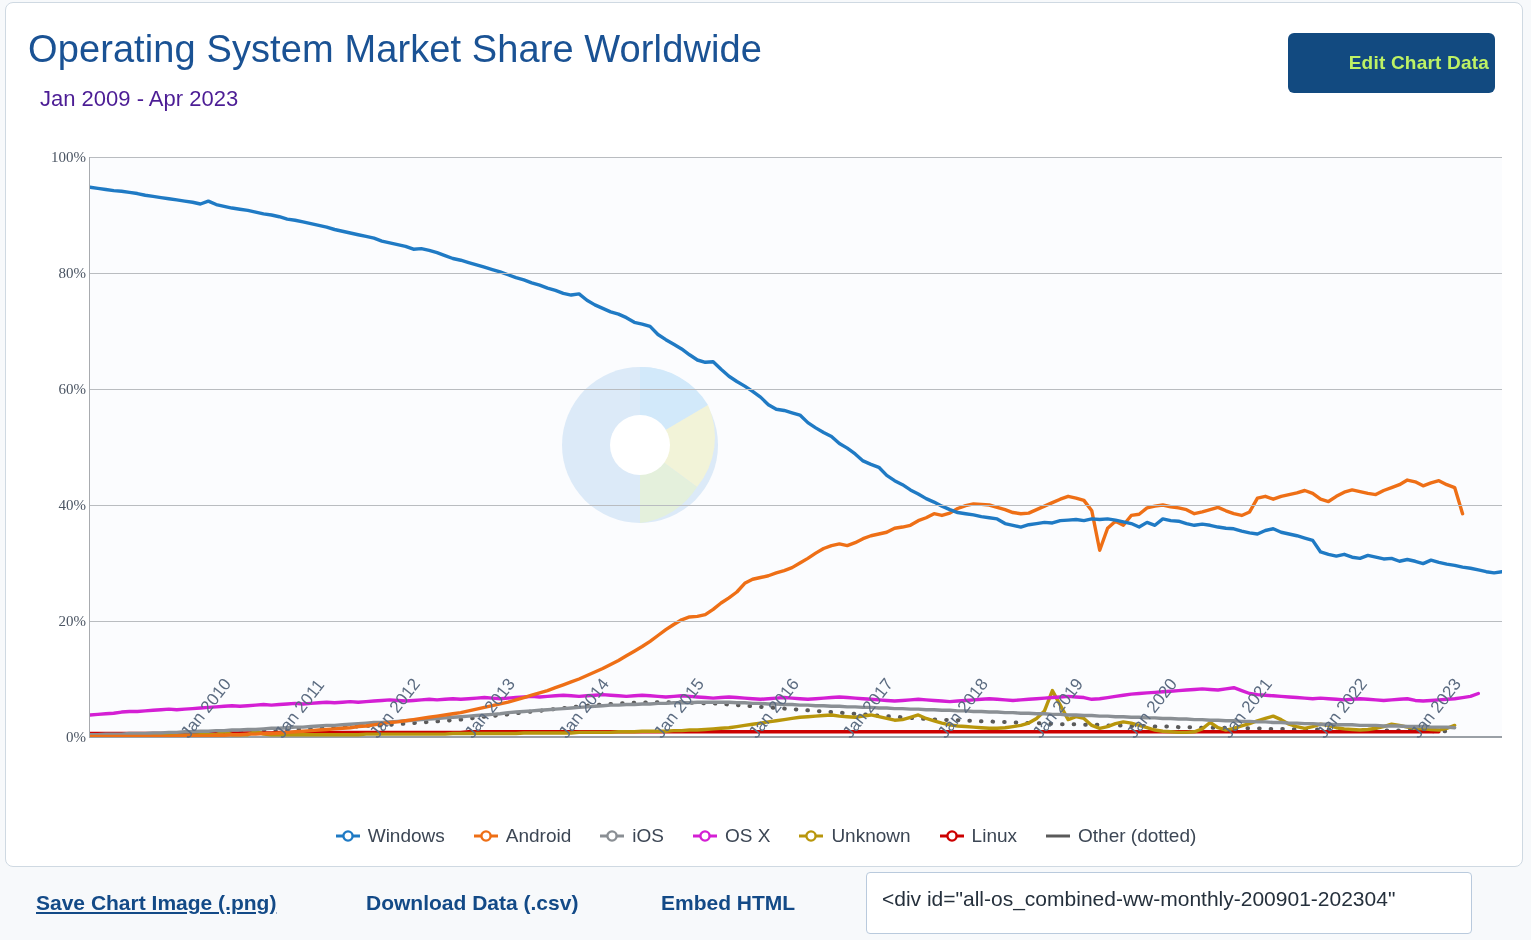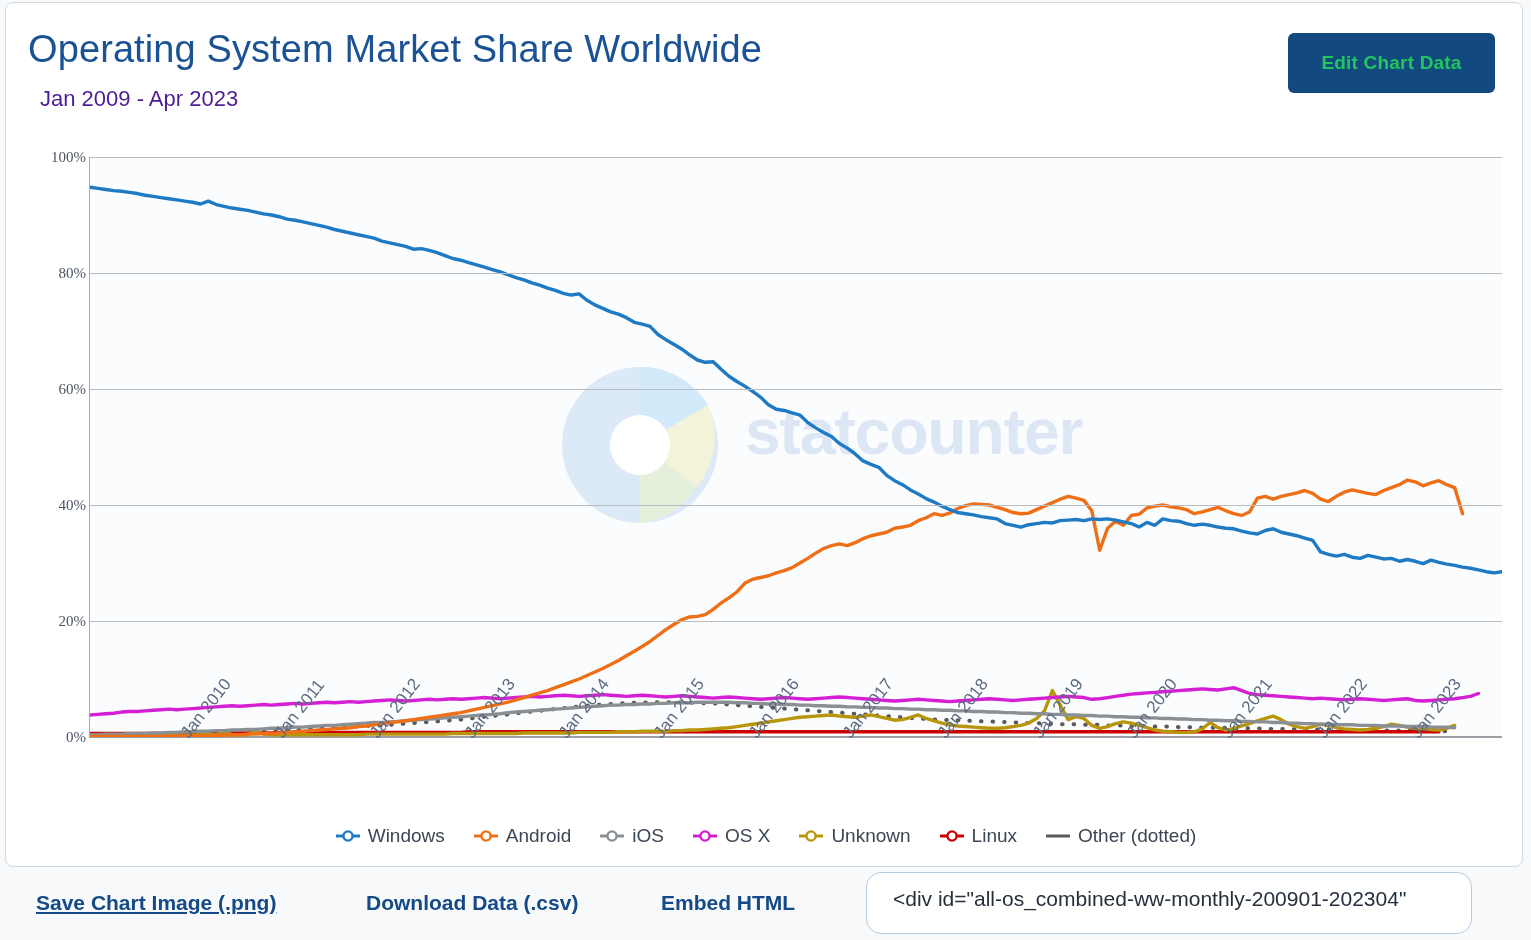--- a/index.html
+++ b/index.html
@@ -21,23 +21,23 @@
     font-size:38px;color:#1a5294;font-weight:400;
     letter-spacing:0.1px;white-space:nowrap;text-align:right;
   }
   .subtitle{
     position:absolute;left:40px;top:86px;
     font-size:22px;color:#4c1d95;font-weight:400;white-space:nowrap;
   }
   .edit-btn{
     position:absolute;left:1288px;top:33px;width:207px;height:60px;
     background:#124a80;border:none;border-radius:6px;
-    color:#22c55e;font-size:19px;font-weight:bold;
+    color:#bef264;font-size:19px;font-weight:bold;
     font-family:"Liberation Sans", sans-serif;
-    cursor:pointer;letter-spacing:.2px;
+    cursor:pointer;letter-spacing:.2px;text-align:right;
   }
 
   
   .chart-wrap{position:absolute;left:0;top:140px;width:1531px;height:700px;}
   .plot{position:absolute;left:90px;top:17px;width:1412px;height:580px;}
   .plot-bg{position:absolute;inset:0;background:#fbfcfe;}
   .ytick{
     position:absolute;right:1445px;
     font-size:15px;color:#4b5563;
     font-family:"Liberation Serif", serif;
@@ -79,22 +79,22 @@
   .flink{
     position:absolute;top:16px;
     font-size:21px;font-weight:bold;color:#134a87;
     text-decoration:none;white-space:nowrap;cursor:pointer;
   }
   #lnk-png{left:36px;text-decoration:underline;}
   #lnk-csv{left:366px;}
   #lnk-embed{left:661px;}
   .embed-box{
     position:absolute;left:866px;top:-3px;width:606px;height:62px;
-    border:1px solid #b9cadd;border-radius:15px;background:#ffffff;
-    box-sizing:border-box;padding:14px 10px 0 26px;
+    border:1px solid #b9cadd;border-radius:4px;background:#ffffff;
+    box-sizing:border-box;padding:14px 10px 0 15px;
     font-size:21px;color:#25303c;overflow:hidden;white-space:nowrap;
     font-family:"Liberation Sans", sans-serif;resize:none;
   }
 </style>
 </head>
 <body>
 
 <div class="card"></div>
 
 <div class="title">Operating System Market Share Worldwide</div>
@@ -108,21 +108,20 @@
     <div class="axis-x"></div>
 
     <div class="watermark">
       <svg width="200" height="180" viewBox="0 0 200 180">
         <circle cx="95" cy="88" r="78" fill="#dceaf8"></circle>
         <path d="M95 88 L95 10 A78 78 0 0 1 163 48 Z" fill="#d2e9fa"></path>
         <path d="M95 88 L163 48 A78 78 0 0 1 152 130 Z" fill="#f2f3d8"></path>
         <path d="M95 88 L152 130 A78 78 0 0 1 95 166 Z" fill="#e4f0dc"></path>
         <circle cx="95" cy="88" r="30" fill="#ffffff"></circle>
       </svg>
-      <div class="wm-text">statcounter</div>
     </div>
 
     <svg id="lines" width="1412" height="580" viewBox="0 0 1412 580" preserveAspectRatio="none" style="position:absolute;left:0;top:0;">
         <path d="M0.00 578.84 L7.89 578.84 L15.78 578.84 L23.66 578.26 L31.55 578.26 L39.44 578.26 L47.33 577.68 L55.22 577.68 L63.11 577.10 L70.99 577.10 L78.88 576.52 L86.77 576.52 L94.66 575.94 L102.55 575.94 L110.44 575.36 L118.32 575.36 L126.21 574.78 L134.10 574.78 L141.99 574.20 L149.88 574.20 L157.77 573.62 L165.65 573.62 L173.54 573.04 L181.43 573.04 L189.32 572.46 L197.21 572.46 L205.09 571.88 L212.98 571.88 L220.87 571.30 L228.76 571.30 L236.65 570.72 L244.54 570.72 L252.42 570.14 L260.31 569.56 L268.20 569.56 L276.09 568.98 L283.98 568.40 L291.87 568.40 L299.75 567.82 L307.64 567.24 L315.53 566.66 L323.42 566.08 L331.31 565.50 L339.20 564.92 L347.08 564.34 L354.97 563.76 L362.86 563.18 L370.75 562.60 L378.64 561.44 L386.53 560.86 L394.41 559.70 L402.30 559.12 L410.19 557.96 L418.08 557.38 L425.97 556.22 L433.85 555.64 L441.74 554.48 L449.63 553.90 L457.52 552.74 L465.41 552.16 L473.30 551.00 L481.18 550.42 L489.07 549.26 L496.96 548.68 L504.85 548.10 L512.74 547.52 L520.63 546.94 L528.51 546.36 L536.40 546.36 L544.29 545.78 L552.18 545.78 L560.07 545.20 L567.96 545.20 L575.84 545.20 L583.73 545.20 L591.62 545.20 L599.51 545.78 L607.40 545.78 L615.28 546.36 L623.17 546.36 L631.06 546.94 L638.95 547.52 L646.84 548.10 L654.73 548.68 L662.61 549.26 L670.50 549.84 L678.39 550.42 L686.28 551.00 L694.17 551.58 L702.06 552.16 L709.94 552.74 L717.83 553.32 L725.72 553.90 L733.61 554.48 L741.50 555.06 L749.39 555.64 L757.27 556.22 L765.16 556.80 L773.05 557.38 L780.94 557.96 L788.83 558.54 L796.72 559.12 L804.60 559.70 L812.49 560.28 L820.38 560.86 L828.27 561.44 L836.16 562.02 L844.04 562.60 L851.93 562.60 L859.82 563.18 L867.71 563.18 L875.60 563.76 L883.49 563.76 L891.37 564.34 L899.26 564.34 L907.15 564.92 L915.04 564.92 L922.93 565.50 L930.82 565.50 L938.70 566.08 L946.59 566.08 L954.48 566.66 L962.37 566.66 L970.26 567.24 L978.15 567.24 L986.03 567.24 L993.92 567.82 L1001.81 567.82 L1009.70 567.82 L1017.59 568.40 L1025.47 568.40 L1033.36 568.40 L1041.25 568.98 L1049.14 568.98 L1057.03 568.98 L1064.92 569.56 L1072.80 569.56 L1080.69 569.56 L1088.58 570.14 L1096.47 570.14 L1104.36 570.14 L1112.25 570.72 L1120.13 570.72 L1128.02 570.72 L1135.91 570.72 L1143.80 571.30 L1151.69 571.30 L1159.58 571.30 L1167.46 571.30 L1175.35 571.88 L1183.24 571.88 L1191.13 571.88 L1199.02 571.88 L1206.91 572.46 L1214.79 572.46 L1222.68 572.46 L1230.57 572.46 L1238.46 572.46 L1246.35 573.04 L1254.23 573.04 L1262.12 573.04 L1270.01 573.04 L1277.90 573.04 L1285.79 573.62 L1293.68 573.62 L1301.56 573.62 L1309.45 573.62 L1317.34 573.62 L1325.23 573.62 L1333.12 574.20 L1341.01 574.20 L1348.89 574.20 L1356.78 574.20 " fill="none" stroke="#5a5a5a" stroke-width="4" stroke-linejoin="round" stroke-linecap="round" stroke-dasharray="0.6 11"></path>
         <path d="M0.00 576.52 L7.89 576.52 L15.78 576.52 L23.66 576.52 L31.55 576.52 L39.44 576.52 L47.33 576.52 L55.22 576.52 L63.11 576.52 L70.99 576.52 L78.88 576.52 L86.77 576.52 L94.66 575.94 L102.55 575.94 L110.44 575.94 L118.32 575.94 L126.21 575.94 L134.10 575.94 L141.99 575.94 L149.88 575.94 L157.77 575.94 L165.65 575.94 L173.54 575.94 L181.43 575.94 L189.32 575.36 L197.21 575.36 L205.09 575.36 L212.98 575.36 L220.87 575.36 L228.76 575.36 L236.65 575.36 L244.54 575.36 L252.42 575.36 L260.31 575.36 L268.20 575.36 L276.09 575.36 L283.98 575.36 L291.87 575.36 L299.75 575.36 L307.64 575.36 L315.53 575.36 L323.42 575.36 L331.31 575.36 L339.20 575.36 L347.08 575.36 L354.97 575.36 L362.86 575.36 L370.75 575.36 L378.64 574.78 L386.53 574.78 L394.41 574.78 L402.30 574.78 L410.19 574.78 L418.08 574.78 L425.97 574.78 L433.85 574.78 L441.74 574.78 L449.63 574.78 L457.52 574.78 L465.41 574.78 L473.30 574.78 L481.18 574.78 L489.07 574.78 L496.96 574.78 L504.85 574.78 L512.74 574.78 L520.63 574.78 L528.51 574.78 L536.40 574.78 L544.29 574.78 L552.18 574.78 L560.07 574.78 L567.96 574.78 L575.84 574.78 L583.73 574.78 L591.62 574.78 L599.51 574.78 L607.40 574.78 L615.28 574.78 L623.17 574.78 L631.06 574.78 L638.95 574.78 L646.84 574.78 L654.73 574.78 L662.61 574.78 L670.50 574.78 L678.39 574.78 L686.28 574.78 L694.17 574.78 L702.06 574.78 L709.94 574.78 L717.83 574.78 L725.72 574.78 L733.61 574.78 L741.50 574.78 L749.39 574.78 L757.27 574.78 L765.16 574.78 L773.05 574.78 L780.94 574.78 L788.83 574.78 L796.72 574.78 L804.60 574.78 L812.49 574.78 L820.38 574.78 L828.27 574.78 L836.16 574.78 L844.04 574.78 L851.93 574.78 L859.82 574.78 L867.71 574.78 L875.60 574.78 L883.49 574.78 L891.37 574.78 L899.26 574.78 L907.15 574.78 L915.04 574.78 L922.93 574.78 L930.82 574.78 L938.70 574.78 L946.59 574.78 L954.48 574.78 L962.37 574.78 L970.26 574.78 L978.15 574.78 L986.03 574.78 L993.92 574.78 L1001.81 574.78 L1009.70 574.78 L1017.59 574.78 L1025.47 574.78 L1033.36 574.78 L1041.25 574.78 L1049.14 574.78 L1057.03 574.78 L1064.92 574.78 L1072.80 574.78 L1080.69 574.78 L1088.58 574.78 L1096.47 574.78 L1104.36 574.78 L1112.25 574.78 L1120.13 574.78 L1128.02 574.78 L1135.91 574.78 L1143.80 574.78 L1151.69 574.78 L1159.58 574.78 L1167.46 574.78 L1175.35 574.78 L1183.24 574.78 L1191.13 574.78 L1199.02 574.78 L1206.91 574.78 L1214.79 574.78 L1222.68 574.78 L1230.57 574.78 L1238.46 574.78 L1246.35 574.78 L1254.23 574.78 L1262.12 574.78 L1270.01 574.78 L1277.90 574.78 L1285.79 574.78 L1293.68 574.78 L1301.56 574.78 L1309.45 574.78 L1317.34 574.78 L1325.23 574.78 L1333.12 574.78 L1341.01 574.78 L1348.89 574.78 " fill="none" stroke="#cc0000" stroke-width="3.4" stroke-linejoin="round" stroke-linecap="round"></path>
         <path d="M0.00 578.26 L7.89 578.26 L15.78 578.26 L23.66 578.26 L31.55 578.26 L39.44 578.26 L47.33 578.26 L55.22 578.26 L63.11 578.26 L70.99 578.26 L78.88 578.26 L86.77 578.26 L94.66 578.26 L102.55 578.26 L110.44 577.68 L118.32 577.68 L126.21 577.68 L134.10 574.78 L141.99 577.68 L149.88 577.68 L157.77 577.68 L165.65 574.20 L173.54 577.10 L181.43 577.68 L189.32 577.68 L197.21 577.68 L205.09 577.68 L212.98 577.68 L220.87 577.68 L228.76 577.68 L236.65 577.68 L244.54 577.68 L252.42 577.68 L260.31 577.68 L268.20 577.68 L276.09 577.10 L283.98 577.10 L291.87 577.10 L299.75 577.10 L307.64 577.10 L315.53 577.10 L323.42 577.10 L331.31 577.10 L339.20 577.10 L347.08 577.10 L354.97 577.10 L362.86 576.52 L370.75 576.52 L378.64 576.52 L386.53 576.52 L394.41 576.52 L402.30 576.52 L410.19 576.52 L418.08 576.52 L425.97 576.52 L433.85 575.94 L441.74 575.94 L449.63 575.94 L457.52 575.94 L465.41 575.94 L473.30 575.94 L481.18 575.94 L489.07 575.36 L496.96 575.36 L504.85 575.36 L512.74 575.36 L520.63 575.36 L528.51 574.78 L536.40 574.78 L544.29 574.78 L552.18 574.20 L560.07 574.20 L567.96 574.20 L575.84 574.20 L583.73 573.62 L591.62 573.62 L599.51 573.04 L607.40 573.04 L615.28 572.46 L623.17 571.88 L631.06 571.30 L638.95 570.72 L646.84 569.56 L654.73 568.40 L662.61 567.24 L670.50 566.08 L678.39 564.92 L686.28 563.76 L694.17 562.60 L702.06 561.44 L709.94 560.28 L717.83 559.70 L725.72 559.12 L733.61 558.54 L741.50 557.96 L749.39 559.12 L757.27 559.70 L765.16 560.28 L773.05 559.12 L780.94 557.96 L788.83 559.70 L796.72 561.44 L804.60 563.18 L812.49 562.60 L820.38 560.28 L828.27 557.96 L836.16 561.44 L844.04 563.76 L851.93 566.08 L859.82 567.82 L867.71 568.98 L875.60 569.56 L883.49 570.14 L891.37 570.72 L899.26 571.30 L907.15 571.30 L915.04 570.72 L922.93 569.56 L930.82 568.40 L938.70 566.08 L946.59 561.44 L954.48 553.90 L962.37 533.60 L970.26 548.10 L978.15 562.60 L986.03 559.70 L993.92 561.44 L1001.81 568.40 L1009.70 571.30 L1017.59 569.56 L1025.47 566.66 L1033.36 564.92 L1041.25 566.08 L1049.14 568.40 L1057.03 570.72 L1064.92 573.04 L1072.80 574.20 L1080.69 574.78 L1088.58 575.36 L1096.47 575.36 L1104.36 574.78 L1112.25 571.88 L1120.13 565.50 L1128.02 570.72 L1135.91 573.04 L1143.80 571.30 L1151.69 568.98 L1159.58 566.66 L1167.46 563.76 L1175.35 561.44 L1183.24 559.12 L1191.13 562.60 L1199.02 567.24 L1206.91 569.56 L1214.79 571.30 L1222.68 569.56 L1230.57 567.24 L1238.46 568.40 L1246.35 570.72 L1254.23 571.88 L1262.12 572.46 L1270.01 573.04 L1277.90 572.46 L1285.79 571.30 L1293.68 569.56 L1301.56 567.24 L1309.45 568.40 L1317.34 570.14 L1325.23 571.30 L1333.12 571.88 L1341.01 572.46 L1348.89 573.04 L1356.78 571.30 L1364.67 568.40 " fill="none" stroke="#b8960c" stroke-width="3.4" stroke-linejoin="round" stroke-linecap="round"></path>
         <path d="M0.00 577.68 L7.89 577.68 L15.78 577.10 L23.66 577.10 L31.55 577.10 L39.44 576.52 L47.33 576.52 L55.22 576.52 L63.11 575.94 L70.99 575.94 L78.88 575.36 L86.77 575.36 L94.66 574.78 L102.55 574.78 L110.44 574.20 L118.32 574.20 L126.21 573.62 L134.10 573.62 L141.99 573.04 L149.88 573.04 L157.77 572.46 L165.65 572.46 L173.54 571.88 L181.43 571.30 L189.32 571.30 L197.21 570.72 L205.09 570.14 L212.98 570.14 L220.87 569.56 L228.76 568.98 L236.65 568.40 L244.54 568.40 L252.42 567.82 L260.31 567.24 L268.20 566.66 L276.09 566.08 L283.98 565.50 L291.87 565.50 L299.75 564.92 L307.64 564.34 L315.53 563.76 L323.42 563.18 L331.31 562.60 L339.20 562.02 L347.08 561.44 L354.97 560.86 L362.86 560.28 L370.75 559.70 L378.64 559.12 L386.53 558.54 L394.41 557.96 L402.30 557.38 L410.19 556.80 L418.08 555.64 L425.97 555.06 L433.85 554.48 L441.74 553.90 L449.63 553.32 L457.52 552.74 L465.41 552.16 L473.30 551.58 L481.18 551.00 L489.07 550.42 L496.96 549.84 L504.85 549.26 L512.74 548.68 L520.63 548.10 L528.51 548.10 L536.40 547.52 L544.29 547.52 L552.18 546.94 L560.07 546.94 L567.96 546.36 L575.84 546.36 L583.73 545.78 L591.62 545.78 L599.51 545.78 L607.40 545.20 L615.28 545.20 L623.17 545.20 L631.06 545.20 L638.95 545.20 L646.84 545.78 L654.73 545.78 L662.61 546.36 L670.50 546.36 L678.39 546.94 L686.28 546.94 L694.17 547.52 L702.06 547.52 L709.94 548.10 L717.83 548.10 L725.72 548.68 L733.61 548.68 L741.50 549.26 L749.39 549.26 L757.27 549.84 L765.16 549.84 L773.05 550.42 L780.94 550.42 L788.83 551.00 L796.72 551.00 L804.60 551.58 L812.49 551.58 L820.38 552.16 L828.27 552.16 L836.16 552.74 L844.04 552.74 L851.93 553.32 L859.82 553.32 L867.71 553.90 L875.60 553.90 L883.49 554.48 L891.37 554.48 L899.26 555.06 L907.15 555.06 L915.04 555.64 L922.93 555.64 L930.82 556.22 L938.70 556.22 L946.59 556.80 L954.48 556.80 L962.37 557.38 L970.26 557.38 L978.15 557.96 L986.03 557.96 L993.92 558.54 L1001.81 558.54 L1009.70 559.12 L1017.59 559.12 L1025.47 559.70 L1033.36 559.70 L1041.25 560.28 L1049.14 560.28 L1057.03 560.86 L1064.92 560.86 L1072.80 561.44 L1080.69 561.44 L1088.58 562.02 L1096.47 562.02 L1104.36 562.60 L1112.25 562.60 L1120.13 563.18 L1128.02 563.18 L1135.91 563.76 L1143.80 563.76 L1151.69 564.34 L1159.58 564.34 L1167.46 564.92 L1175.35 564.92 L1183.24 565.50 L1191.13 565.50 L1199.02 566.08 L1206.91 566.08 L1214.79 566.66 L1222.68 566.66 L1230.57 567.24 L1238.46 567.24 L1246.35 567.82 L1254.23 567.82 L1262.12 567.82 L1270.01 568.40 L1277.90 568.40 L1285.79 568.40 L1293.68 568.98 L1301.56 568.98 L1309.45 568.98 L1317.34 569.56 L1325.23 569.56 L1333.12 569.56 L1341.01 570.14 L1348.89 570.14 L1356.78 570.14 L1364.67 570.72 " fill="none" stroke="#8a8f94" stroke-width="3.4" stroke-linejoin="round" stroke-linecap="round"></path>
         <path d="M0.00 557.96 L7.89 557.38 L15.78 556.80 L23.66 556.22 L31.55 555.06 L39.44 554.48 L47.33 554.48 L55.22 553.90 L63.11 553.32 L70.99 552.74 L78.88 552.16 L86.77 552.74 L94.66 552.16 L102.55 551.58 L110.44 551.00 L118.32 550.42 L126.21 549.84 L134.10 549.26 L141.99 548.68 L149.88 549.26 L157.77 548.68 L165.65 548.10 L173.54 547.52 L181.43 548.10 L189.32 547.52 L197.21 546.94 L205.09 546.36 L212.98 546.94 L220.87 546.36 L228.76 545.78 L236.65 545.20 L244.54 545.78 L252.42 545.20 L260.31 544.62 L268.20 545.20 L276.09 544.62 L283.98 544.04 L291.87 543.46 L299.75 542.88 L307.64 543.46 L315.53 544.04 L323.42 543.46 L331.31 542.88 L339.20 542.30 L347.08 542.88 L354.97 542.30 L362.86 541.72 L370.75 542.30 L378.64 541.72 L386.53 541.14 L394.41 540.56 L402.30 541.14 L410.19 541.72 L418.08 541.14 L425.97 540.56 L433.85 539.98 L441.74 539.40 L449.63 539.98 L457.52 539.40 L465.41 538.82 L473.30 538.24 L481.18 538.82 L489.07 539.40 L496.96 538.82 L504.85 538.24 L512.74 537.66 L520.63 538.24 L528.51 538.82 L536.40 539.40 L544.29 538.82 L552.18 538.24 L560.07 538.82 L567.96 539.40 L575.84 539.98 L583.73 539.40 L591.62 538.82 L599.51 539.40 L607.40 539.98 L615.28 540.56 L623.17 541.14 L631.06 540.56 L638.95 539.98 L646.84 540.56 L654.73 541.14 L662.61 541.72 L670.50 542.30 L678.39 541.72 L686.28 541.14 L694.17 540.56 L702.06 541.14 L709.94 541.72 L717.83 542.30 L725.72 541.72 L733.61 541.14 L741.50 540.56 L749.39 539.98 L757.27 540.56 L765.16 541.14 L773.05 541.72 L780.94 542.30 L788.83 542.88 L796.72 543.46 L804.60 544.04 L812.49 543.46 L820.38 542.88 L828.27 542.30 L836.16 542.88 L844.04 543.46 L851.93 544.04 L859.82 544.62 L867.71 544.04 L875.60 543.46 L883.49 542.88 L891.37 542.30 L899.26 541.72 L907.15 542.30 L915.04 542.88 L922.93 543.46 L930.82 542.88 L938.70 542.30 L946.59 541.72 L954.48 541.14 L962.37 540.56 L970.26 539.98 L978.15 539.40 L986.03 539.98 L993.92 540.56 L1001.81 542.30 L1009.70 541.72 L1017.59 540.56 L1025.47 539.40 L1033.36 538.24 L1041.25 537.08 L1049.14 536.50 L1057.03 535.92 L1064.92 535.34 L1072.80 534.76 L1080.69 534.18 L1088.58 533.60 L1096.47 533.02 L1104.36 532.44 L1112.25 531.86 L1120.13 532.44 L1128.02 533.02 L1135.91 531.86 L1143.80 530.70 L1151.69 533.60 L1159.58 536.50 L1167.46 537.66 L1175.35 538.24 L1183.24 538.82 L1191.13 539.40 L1199.02 539.98 L1206.91 540.56 L1214.79 541.14 L1222.68 541.72 L1230.57 541.14 L1238.46 541.72 L1246.35 542.30 L1254.23 542.88 L1262.12 542.30 L1270.01 541.72 L1277.90 542.30 L1285.79 542.88 L1293.68 543.46 L1301.56 542.88 L1309.45 542.30 L1317.34 541.72 L1325.23 543.46 L1333.12 544.04 L1341.01 543.46 L1348.89 542.88 L1356.78 542.30 L1364.67 541.72 L1372.56 540.56 L1380.45 539.40 L1388.34 536.50 " fill="none" stroke="#d41fd4" stroke-width="3.4" stroke-linejoin="round" stroke-linecap="round"></path>
         <path d="M0.00 579.42 L7.89 579.42 L15.78 579.42 L23.66 579.42 L31.55 579.42 L39.44 579.42 L47.33 579.42 L55.22 579.42 L63.11 579.42 L70.99 579.42 L78.88 579.42 L86.77 578.84 L94.66 578.84 L102.55 578.84 L110.44 578.84 L118.32 578.84 L126.21 578.26 L134.10 578.26 L141.99 577.68 L149.88 577.68 L157.77 577.10 L165.65 577.10 L173.54 576.52 L181.43 576.52 L189.32 575.94 L197.21 575.36 L205.09 574.78 L212.98 574.20 L220.87 573.62 L228.76 573.04 L236.65 572.46 L244.54 571.88 L252.42 571.30 L260.31 570.72 L268.20 569.56 L276.09 568.98 L283.98 567.82 L291.87 566.66 L299.75 565.50 L307.64 564.92 L315.53 563.76 L323.42 562.60 L331.31 561.44 L339.20 560.28 L347.08 559.12 L354.97 557.96 L362.86 556.80 L370.75 555.64 L378.64 553.90 L386.53 552.16 L394.41 550.42 L402.30 548.68 L410.19 546.94 L418.08 545.20 L425.97 542.88 L433.85 540.56 L441.74 538.24 L449.63 535.92 L457.52 533.60 L465.41 530.70 L473.30 527.80 L481.18 524.90 L489.07 522.00 L496.96 518.52 L504.85 515.04 L512.74 511.56 L520.63 507.50 L528.51 503.44 L536.40 498.80 L544.29 494.16 L552.18 489.52 L560.07 484.30 L567.96 478.50 L575.84 472.70 L583.73 467.48 L591.62 462.84 L599.51 459.94 L607.40 459.36 L615.28 457.62 L623.17 452.40 L631.06 446.02 L638.95 440.80 L646.84 435.00 L654.73 426.30 L662.61 422.24 L670.50 420.50 L678.39 418.76 L686.28 415.86 L694.17 413.54 L702.06 410.64 L709.94 406.00 L717.83 401.36 L725.72 396.14 L733.61 391.50 L741.50 388.60 L749.39 386.86 L757.27 388.60 L765.16 385.70 L773.05 381.64 L780.94 378.74 L788.83 377.00 L796.72 375.26 L804.60 371.20 L812.49 370.04 L820.38 368.30 L828.27 363.66 L836.16 360.76 L844.04 356.70 L851.93 358.44 L859.82 356.12 L867.71 351.48 L875.60 348.58 L883.49 346.84 L891.37 347.42 L899.26 348.00 L907.15 350.32 L915.04 352.64 L922.93 355.54 L930.82 356.70 L938.70 356.12 L946.59 352.64 L954.48 349.16 L962.37 345.68 L970.26 342.20 L978.15 339.30 L986.03 341.04 L993.92 343.36 L1001.81 353.80 L1009.70 393.24 L1017.59 371.20 L1025.47 364.24 L1033.36 368.30 L1041.25 358.44 L1049.14 357.28 L1057.03 350.90 L1064.92 349.16 L1072.80 348.00 L1080.69 349.74 L1088.58 350.90 L1096.47 352.64 L1104.36 356.70 L1112.25 354.96 L1120.13 352.64 L1128.02 350.32 L1135.91 353.80 L1143.80 356.70 L1151.69 358.44 L1159.58 354.96 L1167.46 341.04 L1175.35 339.30 L1183.24 342.20 L1191.13 339.30 L1199.02 337.56 L1206.91 335.82 L1214.79 333.50 L1222.68 336.40 L1230.57 342.20 L1238.46 344.52 L1246.35 339.30 L1254.23 335.24 L1262.12 332.92 L1270.01 334.66 L1277.90 336.40 L1285.79 337.56 L1293.68 333.50 L1301.56 330.60 L1309.45 327.70 L1317.34 323.06 L1325.23 324.80 L1333.12 328.86 L1341.01 325.96 L1348.89 323.64 L1356.78 327.70 L1364.67 330.60 L1372.56 356.70 " fill="none" stroke="#ee6f16" stroke-width="3.4" stroke-linejoin="round" stroke-linecap="round"></path>
         <path d="M0.00 30.16 L7.89 31.32 L15.78 32.48 L23.66 33.64 L31.55 34.22 L39.44 35.38 L47.33 36.54 L55.22 38.28 L63.11 39.44 L70.99 40.60 L78.88 41.76 L86.77 42.92 L94.66 44.08 L102.55 45.24 L110.44 46.98 L118.32 44.08 L126.21 47.56 L134.10 49.30 L141.99 51.04 L149.88 52.20 L157.77 53.36 L165.65 55.10 L173.54 56.84 L181.43 58.00 L189.32 59.74 L197.21 62.06 L205.09 63.22 L212.98 64.96 L220.87 66.70 L228.76 68.44 L236.65 70.18 L244.54 72.50 L252.42 74.24 L260.31 75.98 L268.20 77.72 L276.09 79.46 L283.98 81.20 L291.87 84.10 L299.75 85.84 L307.64 87.58 L315.53 89.32 L323.42 92.22 L331.31 91.64 L339.20 93.38 L347.08 95.70 L354.97 98.60 L362.86 101.50 L370.75 103.24 L378.64 105.56 L386.53 107.88 L394.41 110.20 L402.30 112.52 L410.19 114.84 L418.08 117.74 L425.97 120.64 L433.85 122.96 L441.74 125.86 L449.63 128.18 L457.52 131.08 L465.41 133.40 L473.30 136.30 L481.18 138.04 L489.07 136.88 L496.96 143.26 L504.85 147.90 L512.74 151.38 L520.63 154.86 L528.51 157.18 L536.40 160.66 L544.29 165.30 L552.18 167.04 L560.07 169.36 L567.96 177.48 L575.84 182.70 L583.73 187.34 L591.62 191.98 L599.51 197.78 L607.40 203.00 L615.28 205.32 L623.17 204.74 L631.06 212.28 L638.95 219.24 L646.84 224.46 L654.73 229.10 L662.61 234.32 L670.50 240.12 L678.39 247.66 L686.28 252.30 L694.17 253.46 L702.06 255.78 L709.94 258.10 L717.83 265.64 L725.72 270.86 L733.61 275.50 L741.50 279.56 L749.39 286.52 L757.27 291.16 L765.16 296.96 L773.05 303.92 L780.94 307.40 L788.83 310.30 L796.72 318.42 L804.60 323.64 L812.49 327.70 L820.38 332.92 L828.27 336.98 L836.16 341.62 L844.04 345.10 L851.93 349.16 L859.82 352.64 L867.71 355.54 L875.60 356.70 L883.49 357.86 L891.37 359.60 L899.26 360.76 L907.15 361.92 L915.04 366.56 L922.93 368.30 L930.82 370.04 L938.70 367.72 L946.59 366.56 L954.48 365.40 L962.37 365.98 L970.26 363.66 L978.15 363.08 L986.03 362.50 L993.92 363.66 L1001.81 361.92 L1009.70 362.50 L1017.59 361.92 L1025.47 363.08 L1033.36 364.82 L1041.25 366.56 L1049.14 370.04 L1057.03 365.40 L1064.92 368.30 L1072.80 361.92 L1080.69 363.66 L1088.58 364.24 L1096.47 366.56 L1104.36 368.30 L1112.25 367.14 L1120.13 368.30 L1128.02 370.04 L1135.91 371.20 L1143.80 371.78 L1151.69 374.10 L1159.58 375.84 L1167.46 377.00 L1175.35 373.52 L1183.24 371.78 L1191.13 375.26 L1199.02 377.00 L1206.91 378.74 L1214.79 381.06 L1222.68 383.38 L1230.57 394.98 L1238.46 397.30 L1246.35 399.04 L1254.23 397.30 L1262.12 400.20 L1270.01 401.36 L1277.90 398.46 L1285.79 400.20 L1293.68 401.94 L1301.56 401.36 L1309.45 404.26 L1317.34 402.52 L1325.23 404.26 L1333.12 406.58 L1341.01 403.10 L1348.89 405.42 L1356.78 407.16 L1364.67 408.32 L1372.56 410.06 L1380.45 411.22 L1388.34 412.96 L1396.22 414.70 L1404.11 415.86 L1412.00 414.70 " fill="none" stroke="#1f7ac4" stroke-width="3.4" stroke-linejoin="round" stroke-linecap="round"></path>

